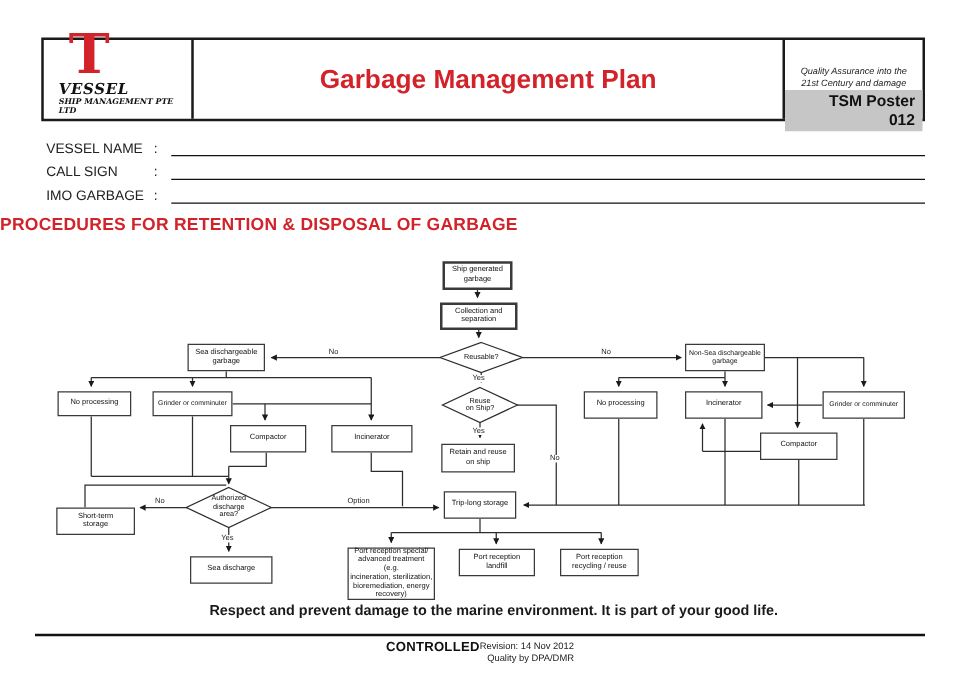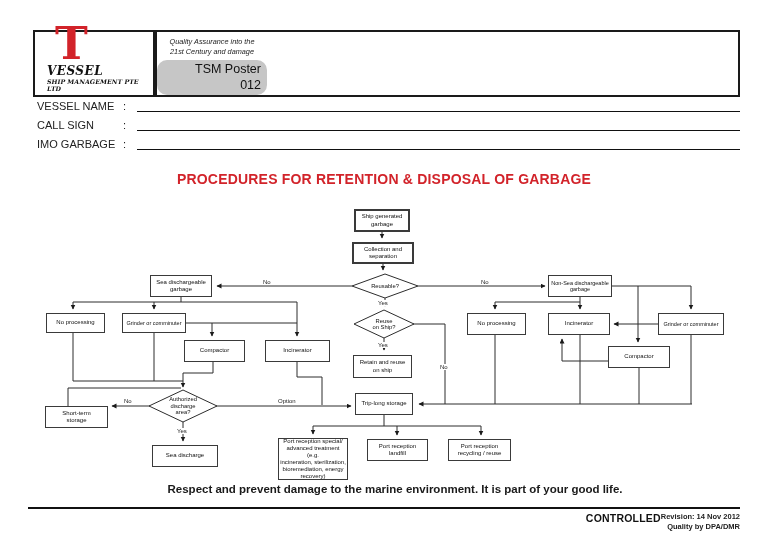--- a/index.html
+++ b/index.html
@@ -7,57 +7,58 @@
        font-family:"Liberation Sans",sans-serif;color:#1a1a1a;}
   
   .hdr{position:absolute;left:33px;top:30px;width:703px;height:63px;border:2px solid #1a1a1a;display:flex;}
   .hdr-logo{width:106px;border-right:2px solid #1a1a1a;padding:2px 0 2px 12px;display:flex;flex-direction:column;justify-content:flex-end;}
   .logo-t{font-family:"DejaVu Serif",serif;font-weight:bold;color:#d2232a;font-size:44px;line-height:40px;margin-left:8px;}
   .logo-name{font-family:"DejaVu Serif",serif;font-style:italic;font-weight:bold;font-size:12px;letter-spacing:.5px;color:#111;}
   .logo-sub{font-family:"DejaVu Serif",serif;font-style:italic;font-weight:bold;font-size:6.3px;color:#111;margin-bottom:1px;}
   .hdr-title{flex:1;display:flex;align-items:center;justify-content:center;
              font-size:21px;font-weight:bold;color:#d2232a;}
   .hdr-right{width:110px;border-left:2px solid #1a1a1a;display:flex;flex-direction:column;}
-  .qa{flex:1;font-style:italic;font-size:7.3px;line-height:1.35;text-align:center;padding-top:5px;color:#222;}
-  .poster{height:33px;background:#c6c6c6;text-align:right;font-weight:normal;font-size:12.5px;line-height:1.25;padding:2px 6px 0 0;color:#111;border-radius:10px;}
+  .qa{flex:1;font-style:italic;font-size:7.3px;line-height:1.35;text-align:center;padding-top:20px;color:#222;}
+  .poster{height:33px;background:#c6c6c6;text-align:right;font-weight:bold;font-size:12.5px;line-height:1.25;padding:2px 6px 0 0;color:#111;}
   
-  .form{position:absolute;left:37px;top:93px;width:703px;}
+  .form{position:absolute;left:37px;top:106px;width:703px;}
   .frow{display:flex;align-items:flex-end;height:19px;font-size:11px;color:#222;}
   .flabel{width:86px;}
   .fcolon{width:10px;}
   .fline{flex:1;border-bottom:1.5px solid #111;height:13px;margin-left:4px;}
   
-  .sect{position:absolute;left:0;top:171px;width:768px;text-align:center;
+  .sect{position:absolute;left:0;top:171px;width:768px;
         font-size:14px;font-weight:bold;color:#d2232a;letter-spacing:.2px;}
   
   .flow-svg{position:absolute;left:0;top:0;width:768px;height:543px;pointer-events:none;}
   .e{fill:none;stroke:#2d2d2d;stroke-width:1;}
   .dia{fill:#ffffff;stroke:#2d2d2d;stroke-width:1;}
   .node{position:absolute;background:#fff;border:1px solid #3a3a3a;display:flex;align-items:center;justify-content:center;
         text-align:center;font-size:6px;line-height:1.18;white-space:pre-line;color:#111;padding:1px;box-sizing:border-box;}
   .thick{border-width:2px;}
   .fs55{font-size:5.5px;}
   .dtext{position:absolute;display:flex;align-items:center;justify-content:center;text-align:center;
          font-size:5.8px;line-height:1.12;white-space:pre-line;color:#111;}
   .elab{position:absolute;background:#fff;font-size:6px;color:#222;padding:0 1px;line-height:1;}
   
   .note{position:absolute;left:0;top:483px;width:768px;text-align:center;font-size:11.5px;font-weight:bold;color:#1a1a1a;padding-left:11px;}
-  .footer{position:absolute;left:28px;top:507px;width:712px;border-top:2.5px solid #111;display:flex;justify-content:flex-end;padding-top:3px;}
+  .footer{position:absolute;left:28px;top:507px;width:712px;border-top:2.5px solid #111;display:flex;justify-content:center;padding-top:3px;}
   .ctrl{font-weight:bold;font-size:10.5px;letter-spacing:.2px;color:#111;}
-  .rev{font-size:7.5px;line-height:1.35;text-align:right;color:#222;font-weight:bold;}
+  .rev{font-size:7.5px;line-height:1.35;text-align:right;color:#222;}
 </style>
 </head>
 <body>
 
 <div class="hdr">
   <div class="hdr-logo">
     <span class="logo-t">T</span>
     <span class="logo-name">VESSEL</span>
     <span class="logo-sub">SHIP MANAGEMENT PTE LTD</span>
   </div>
+  <div class="hdr-title">Garbage Management Plan</div>
   <div class="hdr-right">
     <div class="qa">
       <div>Quality Assurance into the</div>
       <div>21st Century and damage</div>
     </div>
     <div class="poster">
       <div>TSM Poster</div>
       <div>012</div>
     </div>
   </div>

